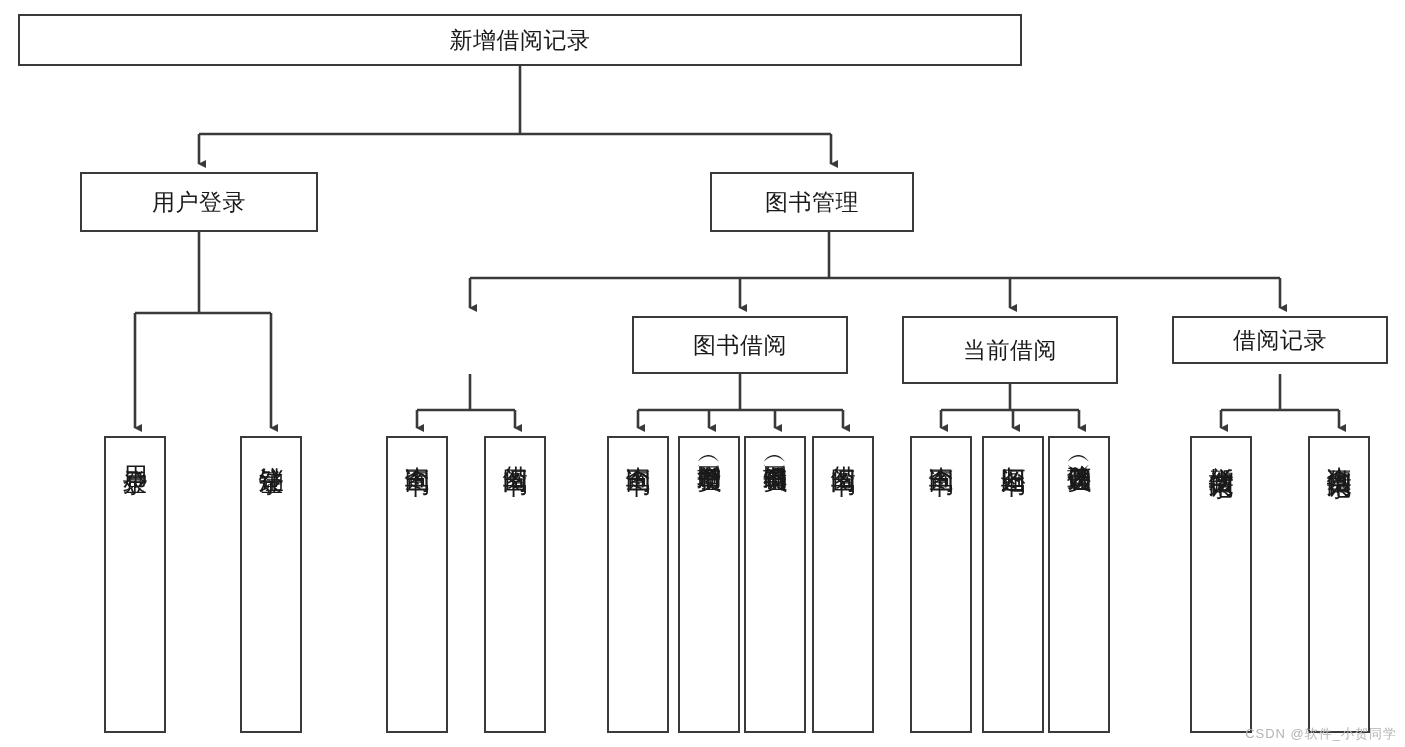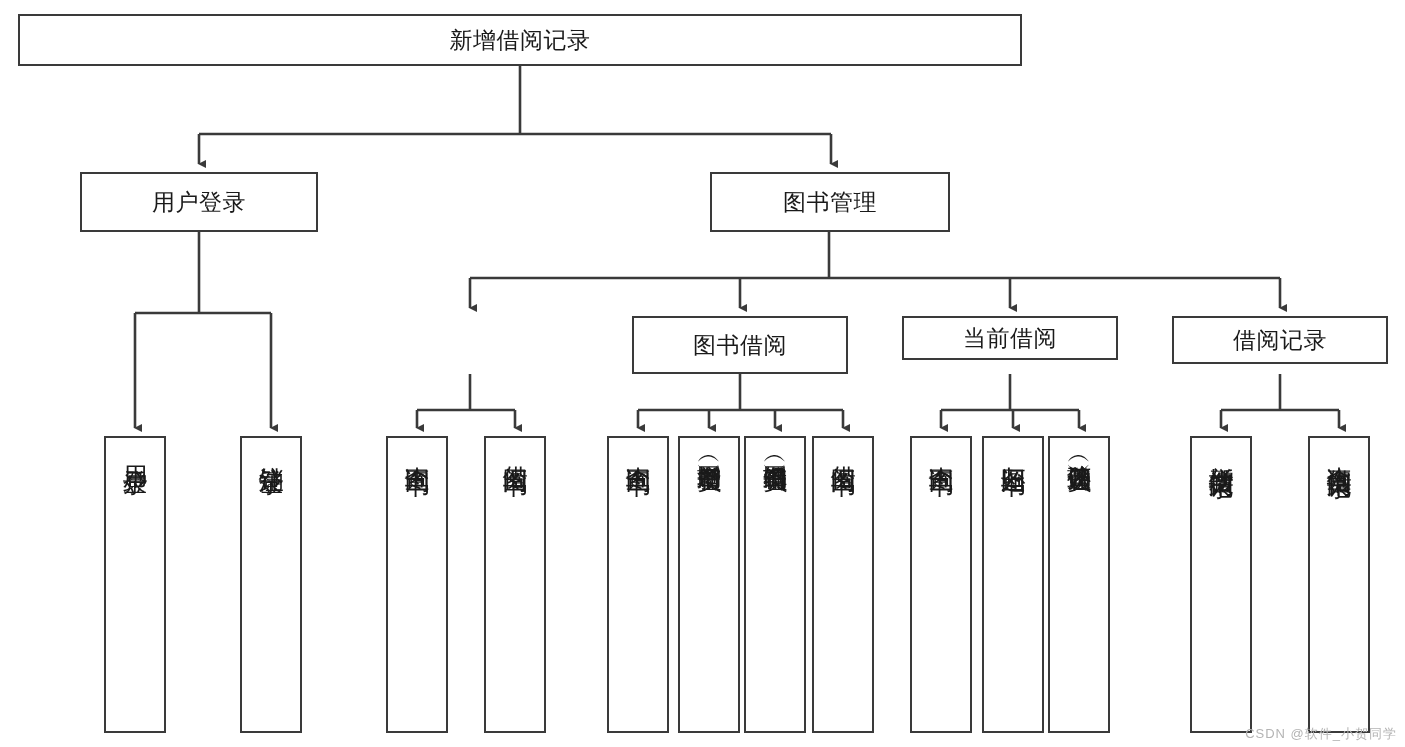--- a/index.html
+++ b/index.html
@@ -122,28 +122,28 @@
     </g>
   </svg>
 
   <div class="node h" style="left:18px; top:14px; width:1004px; height:52px;">
     <span>新增借阅记录</span>
   </div>
 
   <div class="node h" style="left:80px; top:172px; width:238px; height:60px;">
     <span>用户登录</span>
   </div>
-  <div class="node h" style="left:710px; top:172px; width:240px; height:60px;">
+  <div class="node h" style="left:710px; top:172px; width:204px; height:60px;">
     <span>图书管理</span>
   </div>
 
   <div class="node h" style="left:632px; top:316px; width:216px; height:58px;">
     <span>图书借阅</span>
   </div>
-  <div class="node h" style="left:902px; top:316px; width:216px; height:44px;">
+  <div class="node h" style="left:902px; top:316px; width:216px; height:68px;">
     <span>当前借阅</span>
   </div>
   <div class="node h" style="left:1172px; top:316px; width:216px; height:48px;">
     <span>借阅记录</span>
   </div>
 
   <div class="node v" style="left:104px; top:436px; width:62px; height:297px;">
     <span class="vtext">用户登录</span>
   </div>
   <div class="node v" style="left:240px; top:436px; width:62px; height:297px;">

